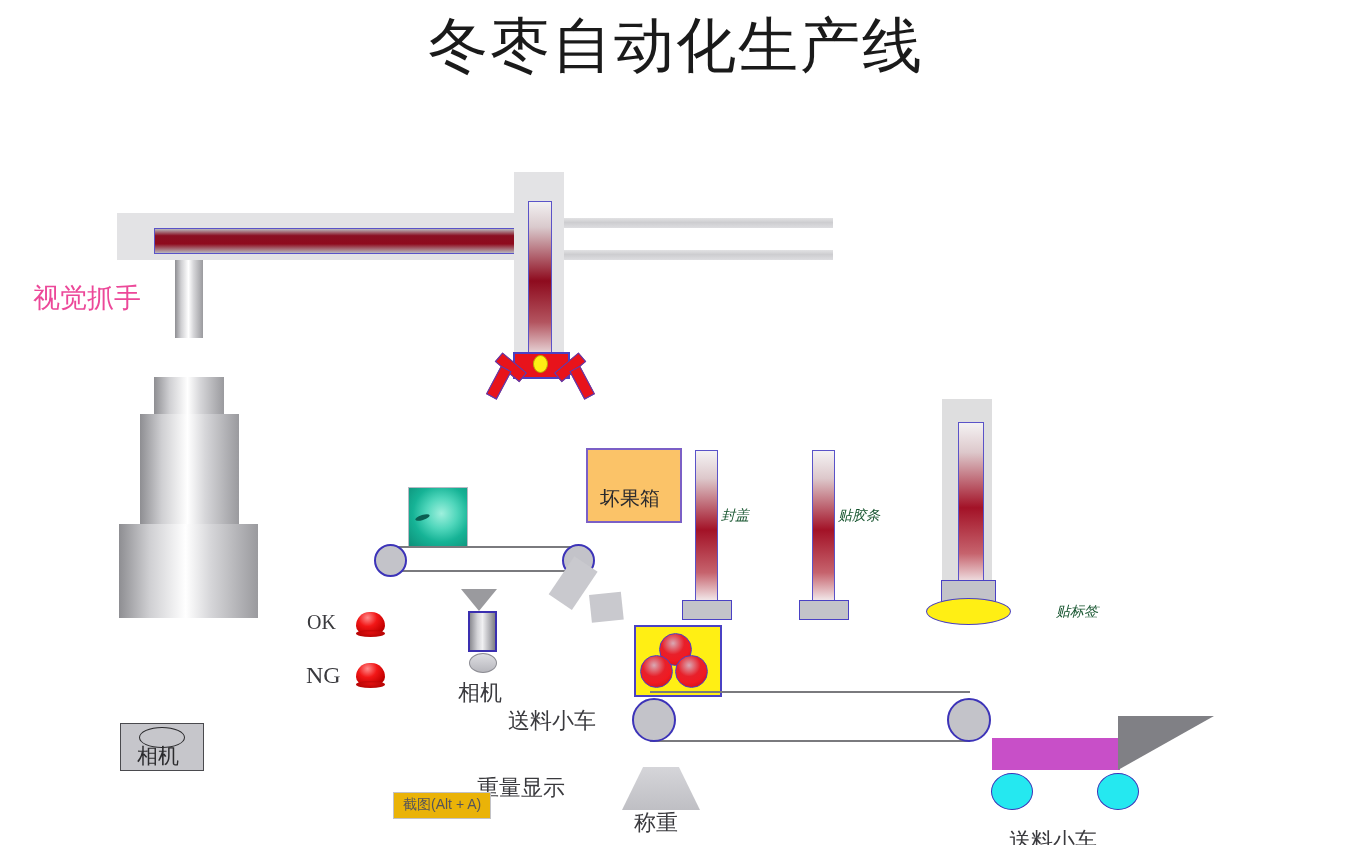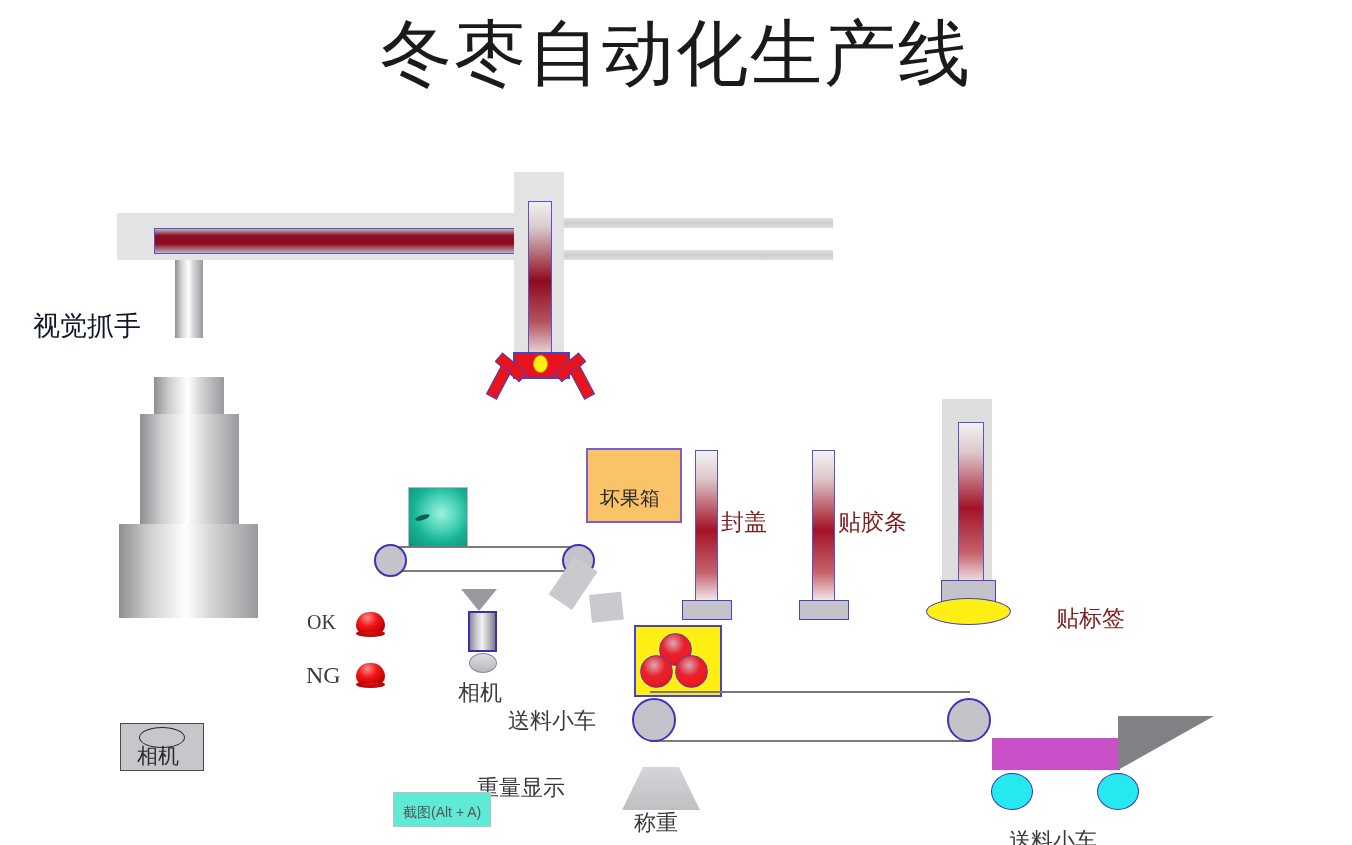--- a/index.html
+++ b/index.html
@@ -18,45 +18,45 @@
     overflow: hidden;
   }
   .abs { position: absolute; }
 
   
   #page-title {
     left: 0; top: 6px;
     width: 1352px;
     text-align: center;
     font-family: "Liberation Serif", serif;
-    font-size: 72px;
+    font-size: 60px;
     letter-spacing: 2px;
     color: #1a1a1a;
     white-space: nowrap;
   }
 
   
   .lbl {
     font-family: "Liberation Serif", serif;
-    font-size: 23px;
-    color: #7f1d1d;
-    white-space: nowrap;
+    font-size: 14px;
+    color: #14532d;
+    white-space: nowrap;
+    font-style: italic;
   }
   .lbl-dark {
     font-family: "Liberation Serif", serif;
     font-size: 22px;
     color: #3a3a3e;
     white-space: nowrap;
   }
   .lbl-cyan {
     font-family: Liberation Serif, serif;
     font-size: 27px;
-    color: #0f172a;
-    white-space: nowrap;
-    margin-top: 28px;
+    color: #ec4899;
+    white-space: nowrap;
   }
 
   
   .rail {
     background: linear-gradient(180deg,#e2e2e4 0%,#cdcdd0 45%,#dddde0 100%);
   }
   .beam-housing {
     background: #e3e3e5;
   }
   .beam-bar {
@@ -211,23 +211,23 @@
     border-bottom: 54px solid transparent;
   }
 
   
   .chute {
     background: #c9c9ce;
   }
 
   
   #screenshot-tooltip {
-    background: #5eead4;
+    background: #eab308;
     border: 1px solid #c2c2c6;
-    padding: 11px 9px 4px 9px;
+    padding: 3px 9px 4px 9px;
     font-family: "Liberation Sans", sans-serif;
     font-size: 14px;
     color: #55555a;
     white-space: nowrap;
   }
 </style>
 </head>
 <body>
 
 <div id="stage">

